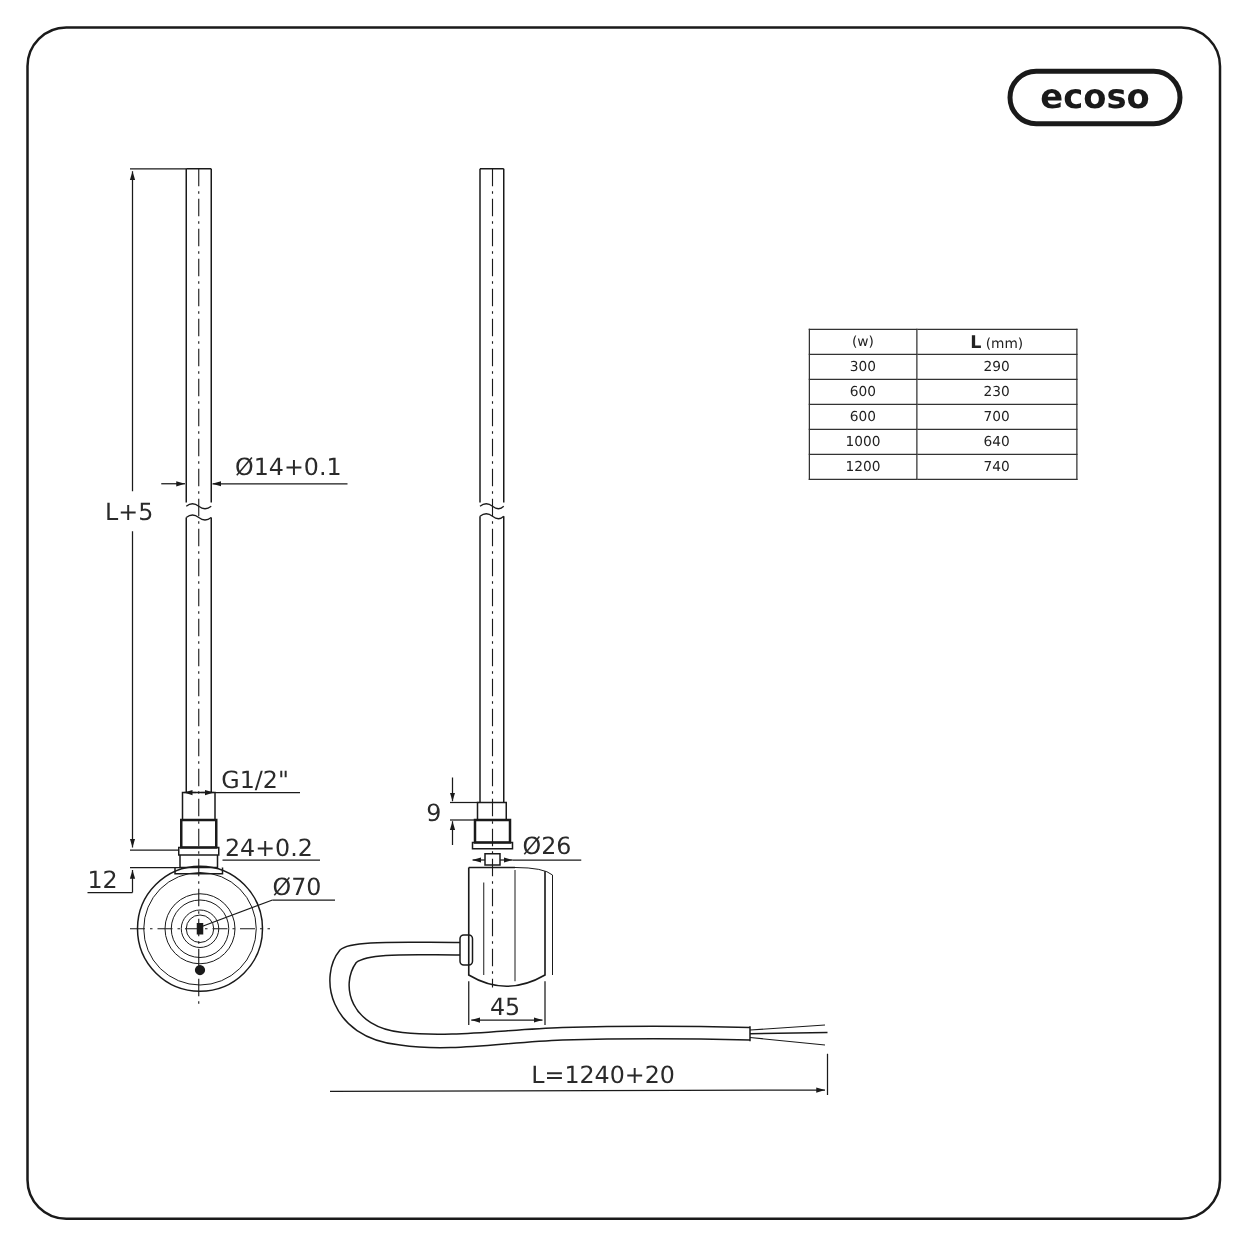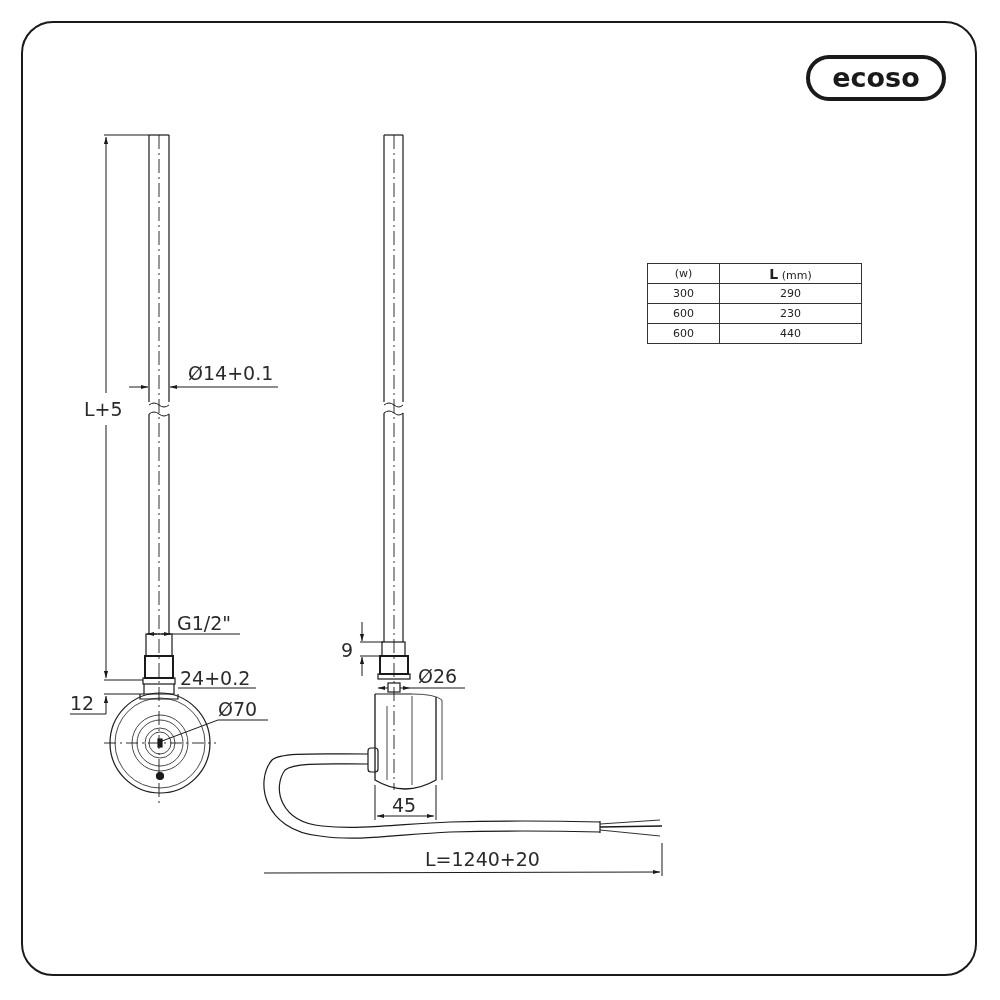--- a/index.html
+++ b/index.html
@@ -42,21 +42,29 @@
   <tr>
     <td>300</td>
     <td>290</td>
   </tr>
   <tr>
     <td>600</td>
     <td>230</td>
   </tr>
   <tr>
     <td>600</td>
-    <td>440</td>
+    <td>700</td>
+  </tr>
+  <tr>
+    <td>1000</td>
+    <td>640</td>
+  </tr>
+  <tr>
+    <td>1200</td>
+    <td>740</td>
   </tr>
 </tbody>
   </table>
 
 <svg class="drawing" width="1000" height="1000" viewBox="0 0 1000 1000">
   <defs>
     <marker id="arr" viewBox="0 0 10 10" refX="10" refY="5" markerWidth="7" markerHeight="7" orient="auto-start-reverse">
       <path d="M0,2 L10,5 L0,8 z" fill="#1a1a1a"></path>
     </marker>
   </defs>

